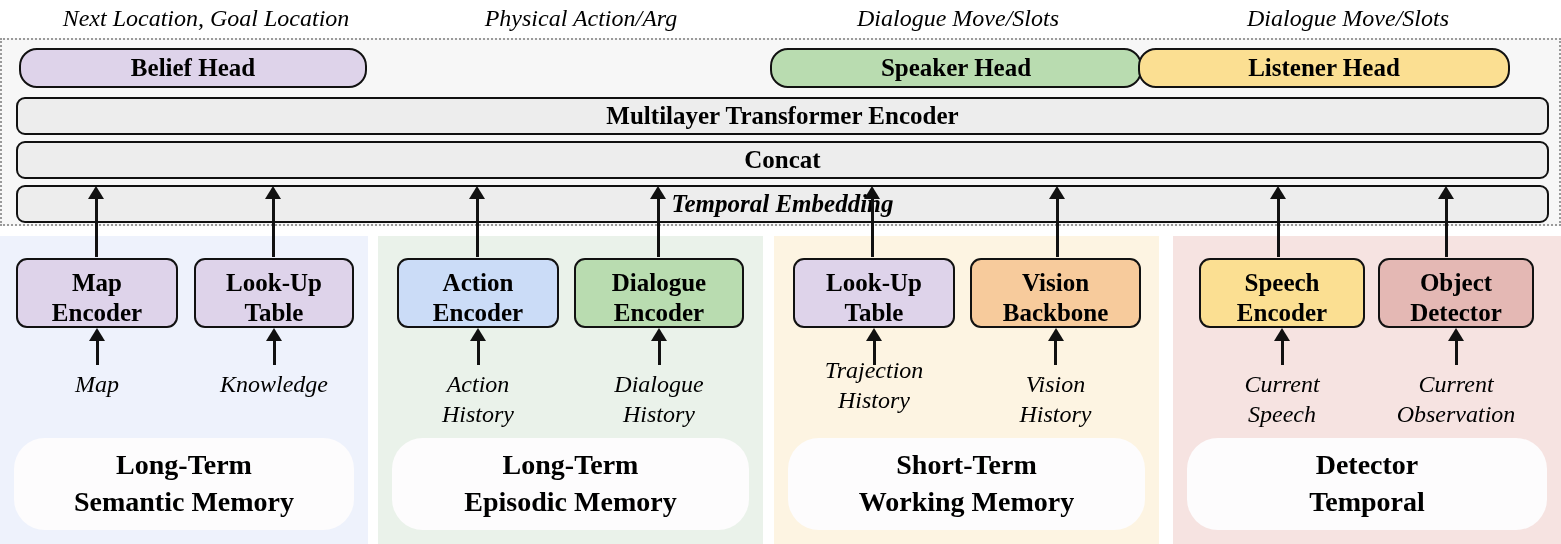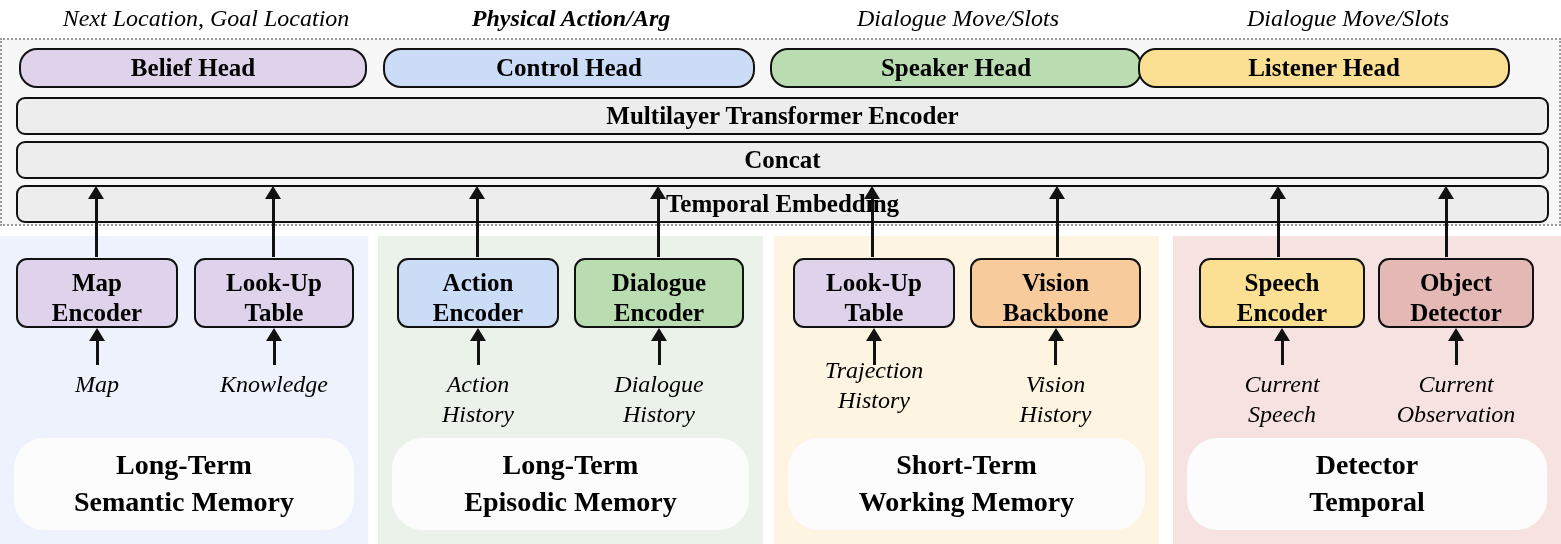--- a/index.html
+++ b/index.html
@@ -85,21 +85,21 @@
     border-radius: 9px;
     background: #ededed;
     font-weight: bold;
     font-size: 25px;
     line-height: 33px;
     text-align: center;
     white-space: nowrap;
   }
   .bar-transformer { top: 57px; }
   .bar-concat      { top: 101px; }
-  .bar-temporal    { top: 145px; }
+  .bar-temporal    { top: 145px; font-style: italic; }
 
   
   .arrow-up {
     position: absolute;
     width: 3px;
     background: #111111;
   }
   .arrow-up::after {
     content: "";
     position: absolute;
@@ -159,29 +159,28 @@
   }
   .input-label .l2 { display: block; }
 </style>
 </head>
 <body>
 
 <div id="diagram">
 
   <div class="captions">
       <div class="caption" style="left: 20px; width: 372px;">Next Location, Goal Location</div>
-      <div class="caption" style="left: 406px; width: 330px; font-weight: bold;">Physical Action/Arg</div>
+      <div class="caption" style="left: 416px; width: 330px;">Physical Action/Arg</div>
       <div class="caption" style="left: 793px; width: 330px;">Dialogue Move/Slots</div>
       <div class="caption" style="left: 1183px; width: 330px;">Dialogue Move/Slots</div>
     </div>
 
   <div class="upper-container">
     <div class="head-row">
         <div class="head-box" style="left: 17px; width: 348px; background: rgb(222, 211, 234);">Belief Head</div>
-        <div class="head-box" style="left: 381px; width: 372px; background: rgb(203, 220, 247);">Control Head</div>
         <div class="head-box" style="left: 768px; width: 372px; background: rgb(185, 220, 176);">Speaker Head</div>
         <div class="head-box" style="left: 1136px; width: 372px; background: rgb(251, 223, 146);">Listener Head</div>
       </div>
 
     <div class="bar bar-transformer">Multilayer Transformer Encoder</div>
     <div class="bar bar-concat">Concat</div>
     <div class="bar bar-temporal">Temporal Embedding</div>
   </div>
 
   <div id="panels-layer">

